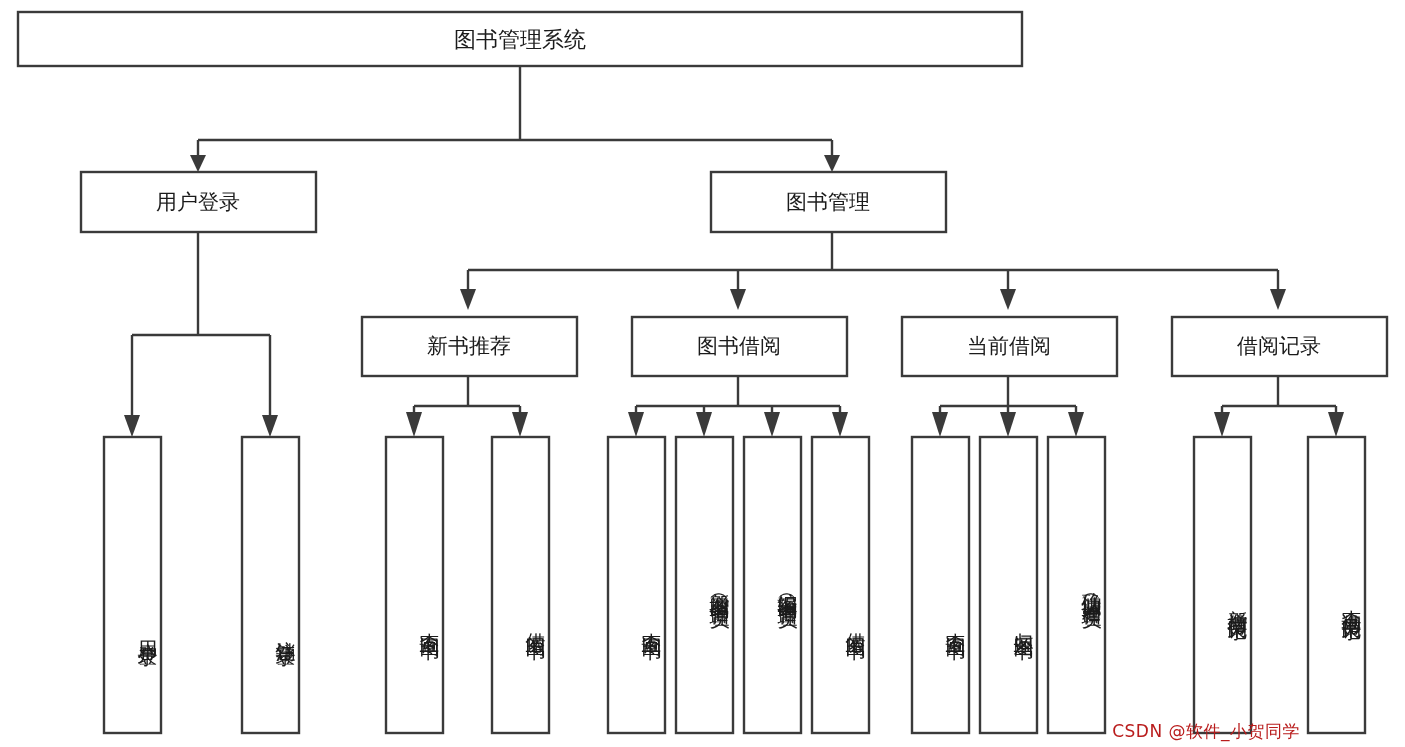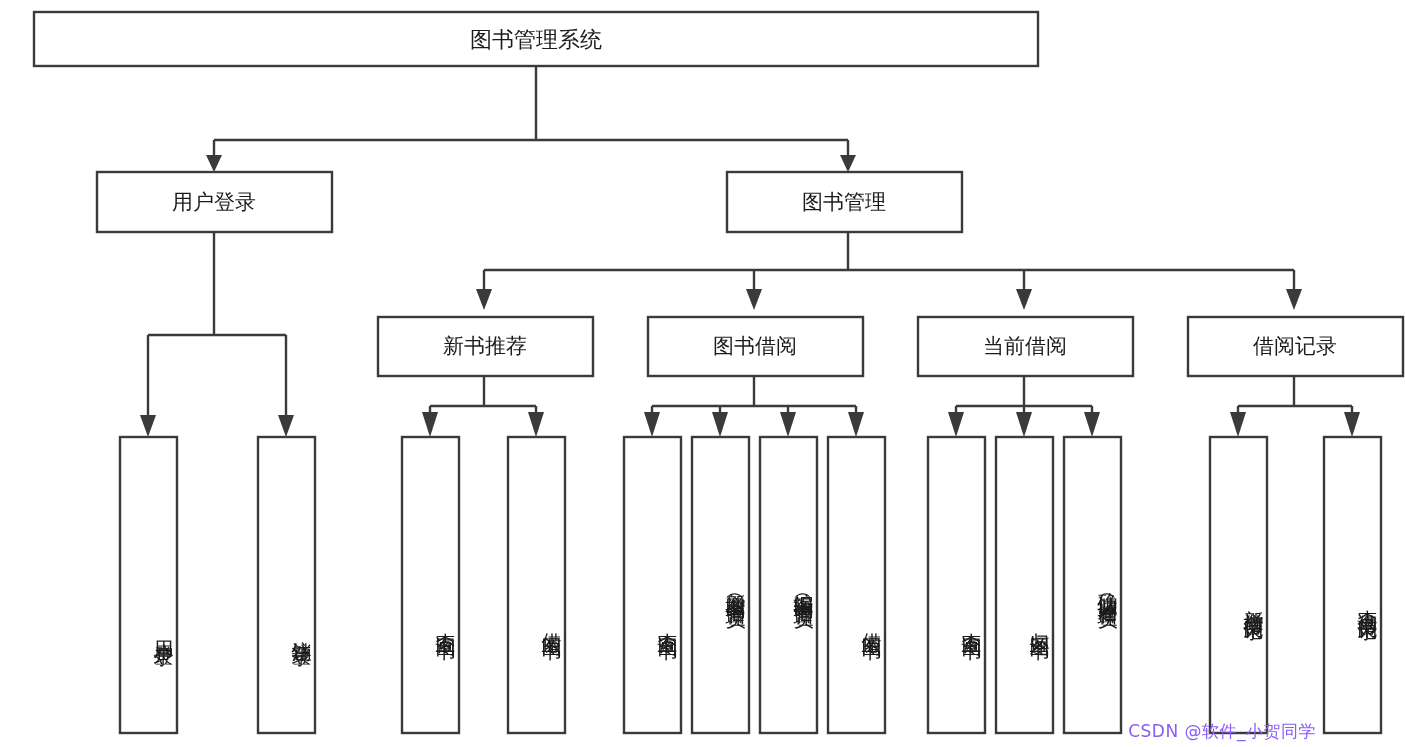--- a/index.html
+++ b/index.html
@@ -9,21 +9,21 @@
   }
   body {
     width: 1405px;
     height: 747px;
     font-family: "DejaVu Sans", "Liberation Sans", sans-serif;
     overflow: hidden;
     position: relative;
   }
   #diagram-root {
     position: absolute;
-    left: 16px; top: 0;
+    left: 0; top: 0;
     width: 1308px;
     height: 747px;
   }
   svg#flow {
     display: block;
     width: 1405px;
     height: 747px;
   }
   .node-rect {
     fill: #ffffff;
@@ -64,21 +64,21 @@
     color: #1b1b1b;
     white-space: nowrap;
     pointer-events: none;
   }
   .watermark {
     position: absolute;
     right: 8px;
     bottom: 4px;
     font-family: "DejaVu Sans", "Liberation Sans", sans-serif;
     font-size: 17px;
-    color: #8b5cf6;
+    color: #b91c1c;
     letter-spacing: 0.5px;
     user-select: none;
   }
 </style>
 </head>
 <body>
 
 <div id="diagram-root">
 
   <svg id="flow" viewBox="0 0 1405 747">

